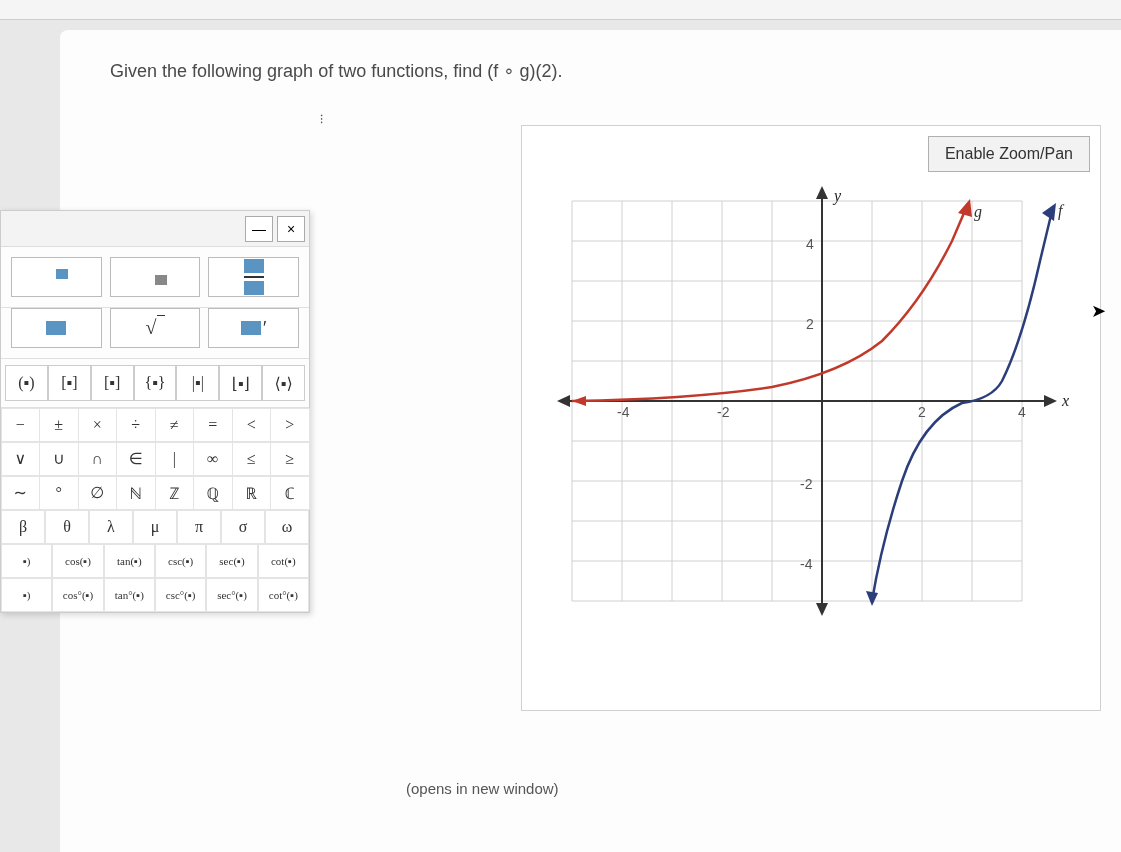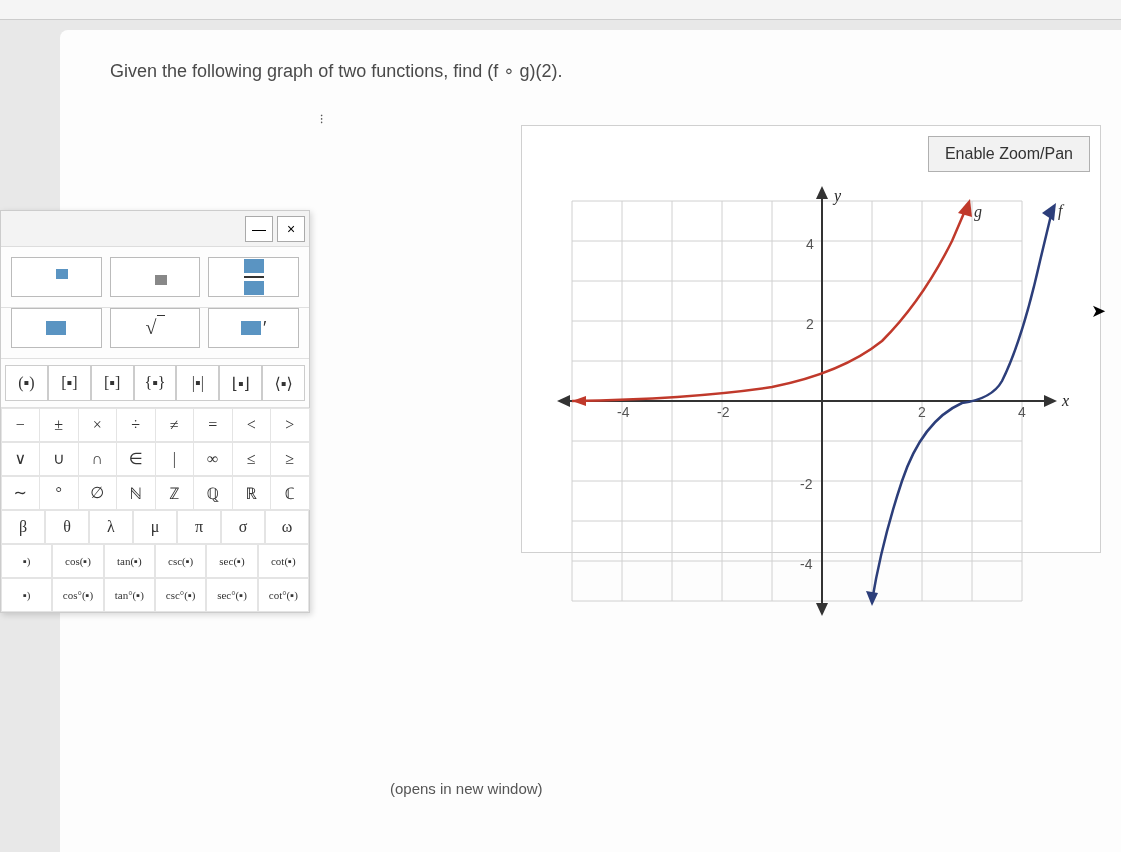--- a/index.html
+++ b/index.html
@@ -51,21 +51,21 @@
   font-size: 12px;
   color: #555;
 }
 
 
 .graph-panel {
   position: absolute;
   top: 95px;
   right: 20px;
   width: 580px;
-  height: 428px;
+  height: 586px;
   background: #fff;
   border: 1px solid #d0d0d0;
 }
 .zoom-btn {
   position: absolute;
   top: 10px;
   right: 10px;
   padding: 8px 16px;
   border: 1px solid #b0b0b0;
   background: #f2f2f2;
@@ -192,21 +192,21 @@
   grid-template-columns: repeat(6, 1fr);
 }
 .grid-row6 .kbtn {
   height: 34px;
   border: 1px solid #e4e4e4;
   font-size: 11px;
 }
 
 .opens-text {
   position: absolute;
-  left: 330px;
+  left: 346px;
   bottom: 55px;
   font-size: 15px;
   color: #555;
 }
 .cursor-arrow {
   position: absolute;
   right: 15px;
   top: 300px;
   font-size: 18px;
   color: #000;

